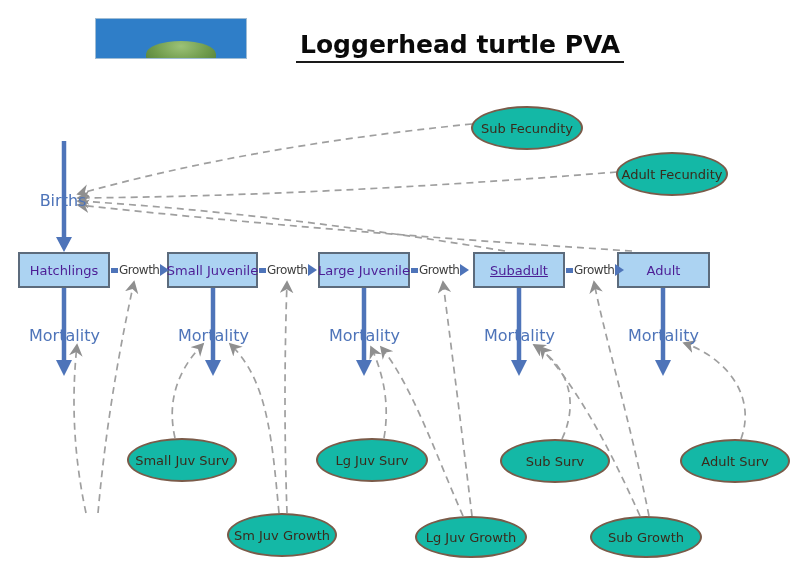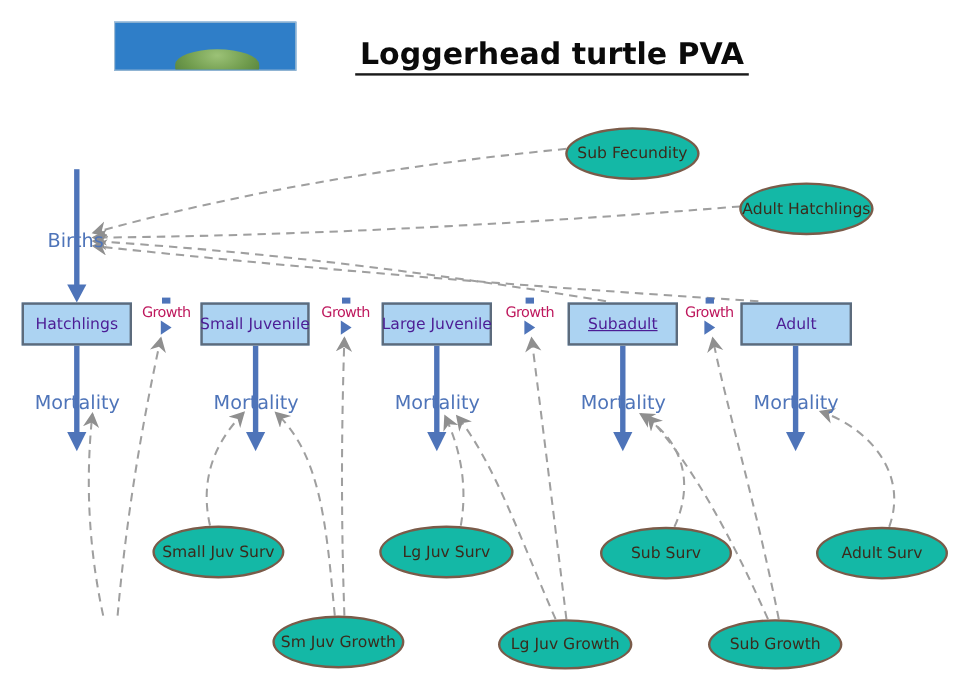--- a/index.html
+++ b/index.html
@@ -43,21 +43,21 @@
     display:flex;align-items:center;justify-content:center;
     font-size:13px;color:#3a2b1c;white-space:nowrap;
   }
   
   .flowlabel{
     position:absolute;z-index:3;color:#4e74b9;font-size:16px;
     white-space:nowrap;text-align:center;
   }
   .growthwrap{
     position:absolute;z-index:3;height:18px;display:flex;align-items:center;
-    justify-content:flex-end;color:#be185d;flex-direction:column;
+    justify-content:flex-start;color:#404040;
   }
   .growthwrap .stub{width:7px;height:5px;background:#4e74b9;flex:none;}
   .growthwrap .gtext{font-size:12px;letter-spacing:-0.5px;white-space:nowrap;padding:0 1px;}
   .growthwrap .tri{
     width:0;height:0;flex:none;
     border-left:9px solid #4e74b9;border-top:6px solid transparent;border-bottom:6px solid transparent;
   }
 </style>
 </head>
 <body>
@@ -156,21 +156,21 @@
     <span class="tri"></span>
   </div>
 
   <div class="flowlabel" style="left:29px;top:326px;width:70px;">Mortality</div>
   <div class="flowlabel" style="left:178px;top:326px;width:70px;">Mortality</div>
   <div class="flowlabel" style="left:329px;top:326px;width:70px;">Mortality</div>
   <div class="flowlabel" style="left:484px;top:326px;width:70px;">Mortality</div>
   <div class="flowlabel" style="left:628px;top:326px;width:70px;">Mortality</div>
 
   <div class="oval" style="left:471px;top:106px;width:112px;height:44px;">Sub Fecundity</div>
-  <div class="oval" style="left:616px;top:152px;width:112px;height:44px;">Adult Hatchlings</div>
+  <div class="oval" style="left:616px;top:152px;width:112px;height:44px;">Adult Fecundity</div>
   <div class="oval" style="left:316px;top:438px;width:112px;height:44px;">Lg Juv Surv</div>
   <div class="oval" style="left:127px;top:438px;width:110px;height:44px;">Small Juv Surv</div>
   <div class="oval" style="left:500px;top:439px;width:110px;height:44px;">Sub Surv</div>
   <div class="oval" style="left:680px;top:439px;width:110px;height:44px;">Adult Surv</div>
   <div class="oval" style="left:227px;top:513px;width:110px;height:44px;">Sm Juv Growth</div>
   <div class="oval" style="left:415px;top:516px;width:112px;height:42px;">Lg Juv Growth</div>
   <div class="oval" style="left:590px;top:516px;width:112px;height:42px;">Sub Growth</div>
 
 </div>
 

